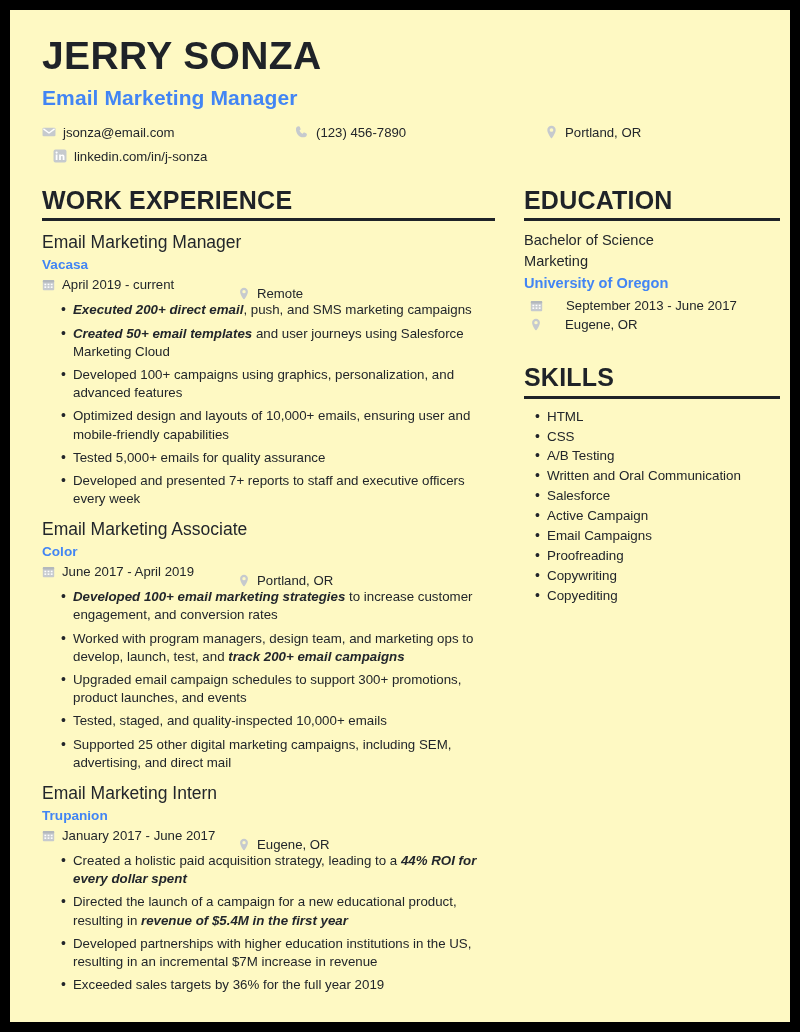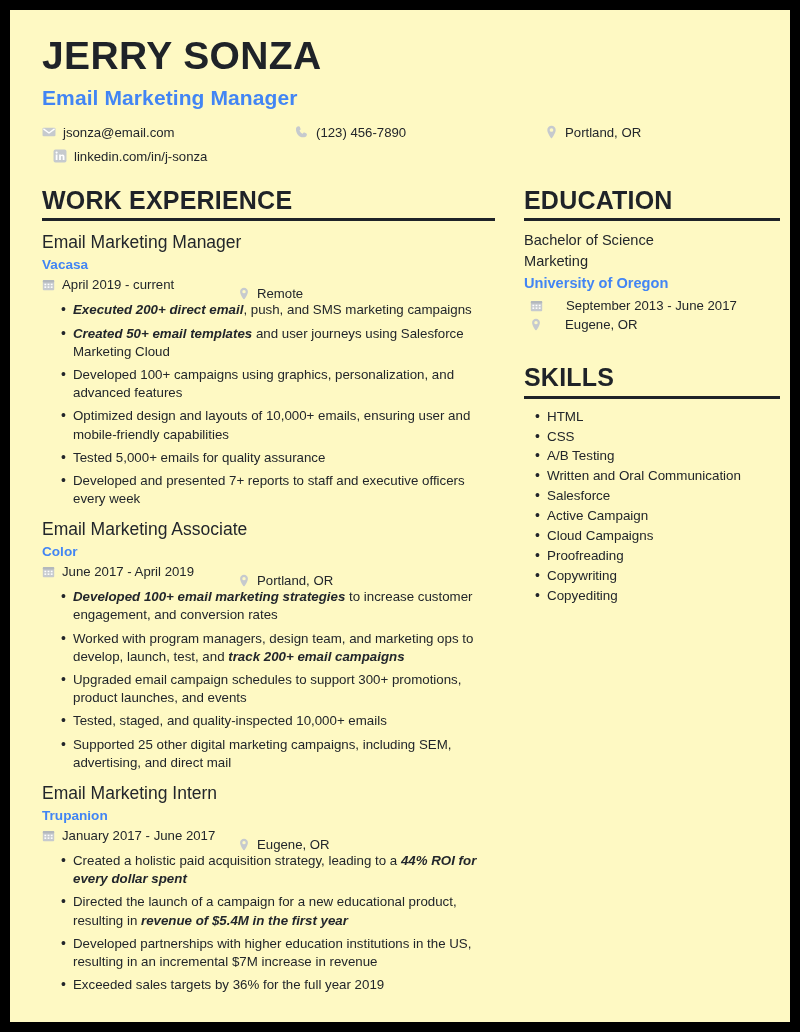--- a/index.html
+++ b/index.html
@@ -403,21 +403,21 @@
 
         <div class="section-head skills-head">SKILLS</div>
         <div class="rule"></div>
         <ul class="skills">
             <li>HTML</li>
             <li>CSS</li>
             <li>A/B Testing</li>
             <li>Written and Oral Communication</li>
             <li>Salesforce</li>
             <li>Active Campaign</li>
-            <li>Cloud Campaigns</li>
+            <li>Email Campaigns</li>
             <li>Proofreading</li>
             <li>Copywriting</li>
             <li>Copyediting</li>
           </ul>
       </div>
 
     </div>
   </div>
 </div>
 

